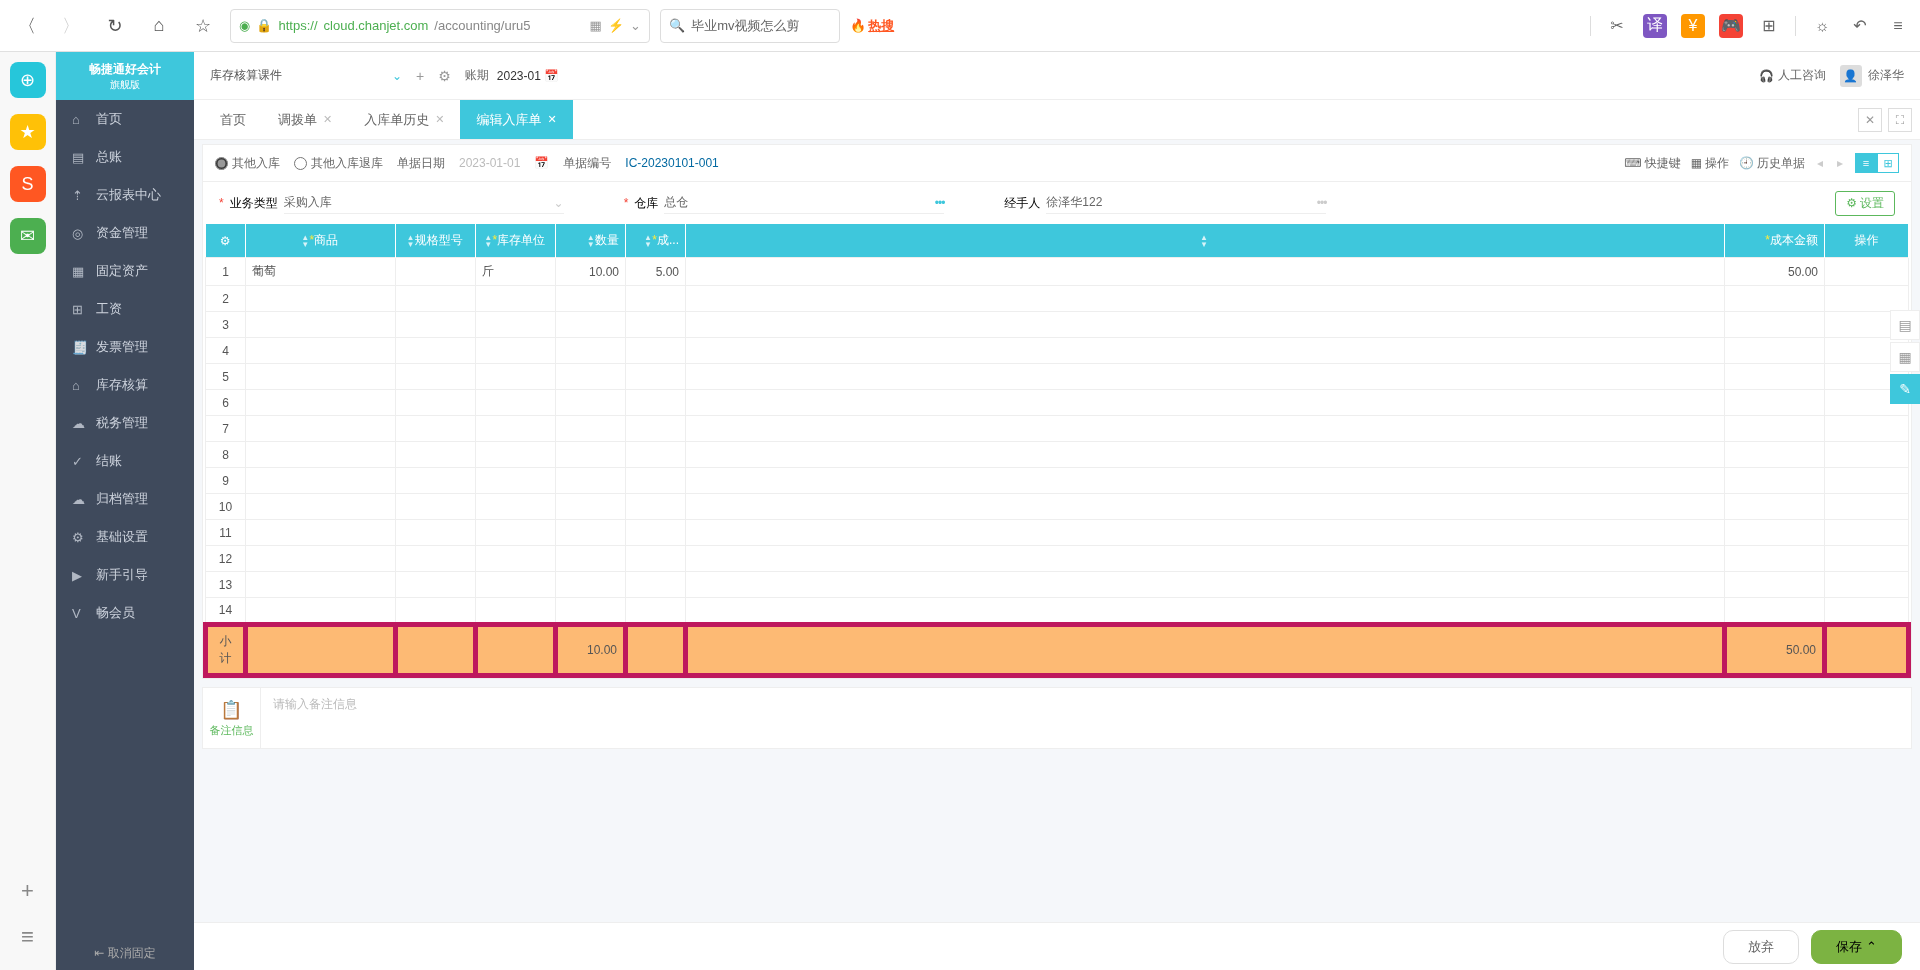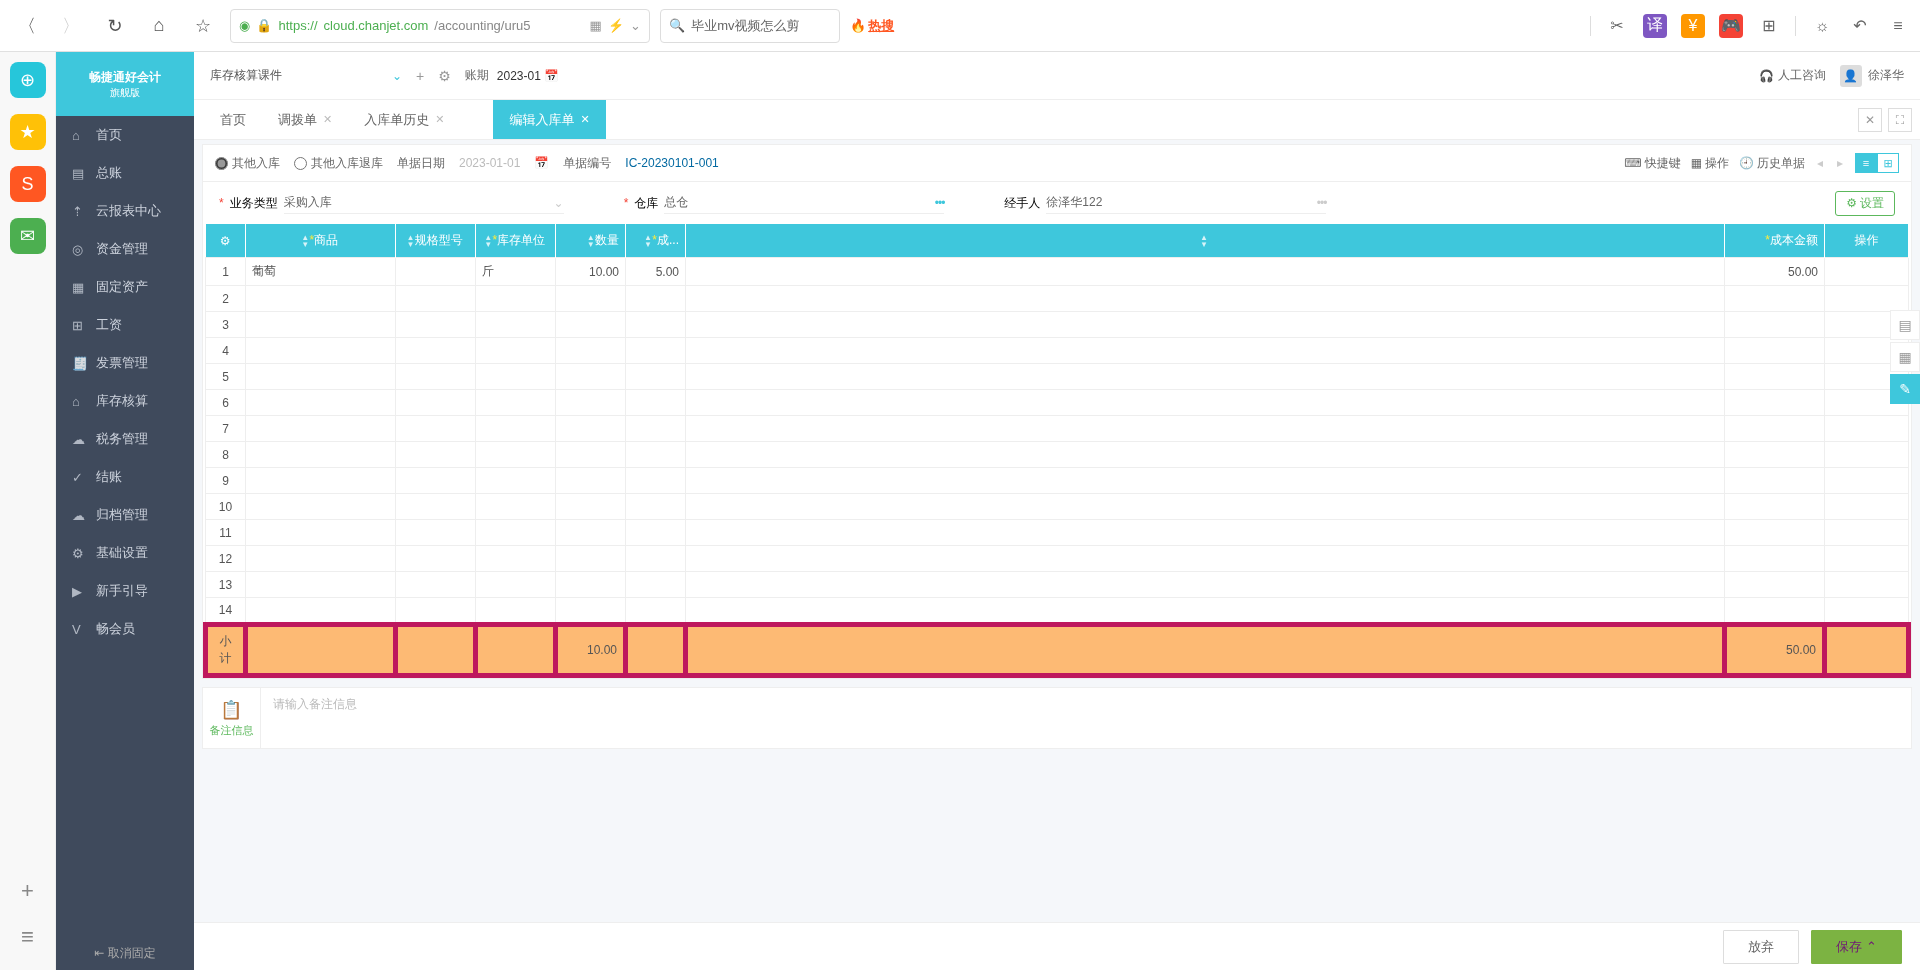--- a/index.html
+++ b/index.html
@@ -28,21 +28,21 @@
 .os-sidebar { position: fixed; left: 0; top: 52px; bottom: 0; width: 56px; background: #f8f8f8; border-right: 1px solid #eee; display: flex; flex-direction: column; align-items: center; padding-top: 10px; gap: 16px; }
 .os-icon { width: 36px; height: 36px; border-radius: 8px; display: flex; align-items: center; justify-content: center; font-size: 18px; color: #fff; }
 .os-icon.teal { background: #26c6da; }
 .os-icon.yellow { background: #ffc107; }
 .os-icon.weibo { background: #ff5722; }
 .os-icon.green { background: #4caf50; }
 .os-bottom { margin-top: auto; margin-bottom: 20px; display: flex; flex-direction: column; gap: 20px; color: #888; font-size: 22px; }
 
 
 .app-sidebar { position: fixed; left: 56px; top: 52px; bottom: 0; width: 138px; background: #3f4a5c; color: #cdd3dd; font-size: 13px; }
-.app-logo { height: 64px; background: #3ec7dc; color: #fff; display: flex; flex-direction: column; align-items: center; justify-content: center; font-size: 12px; font-weight: bold; }
+.app-logo { height: 48px; background: #3ec7dc; color: #fff; display: flex; flex-direction: column; align-items: center; justify-content: center; font-size: 12px; font-weight: bold; }
 .app-logo .sub { font-size: 10px; font-weight: normal; }
 .menu-item { height: 38px; display: flex; align-items: center; padding-left: 16px; gap: 10px; cursor: pointer; }
 .menu-item .mi-icon { width: 14px; font-size: 13px; opacity: 0.8; }
 .pin-toggle { position: absolute; bottom: 8px; left: 0; right: 0; text-align: center; font-size: 12px; color: #aaa; cursor: pointer; }
 
 
 .main { position: fixed; left: 194px; right: 0; top: 52px; bottom: 0; background: #f5f7fa; display: flex; flex-direction: column; }
 .top-header { height: 48px; background: #fff; display: flex; align-items: center; padding: 0 16px; border-bottom: 1px solid #eee; font-size: 12px; color: #666; }
 .top-header .file-sel { color: #555; display: flex; align-items: center; gap: 6px; }
 .top-header .chev { color: #3ec7dc; margin-left: 110px; }
@@ -50,21 +50,21 @@
 .top-header .period-label { margin-left: 14px; font-weight: 500; }
 .top-header .period-val { margin-left: 8px; color: #333; }
 .top-header .cal-icon { margin-left: 4px; color: #3ec7dc; }
 .top-header .right { margin-left: auto; display: flex; align-items: center; gap: 14px; }
 .top-header .consult { color: #666; display: flex; align-items: center; gap: 4px; }
 .top-header .avatar { width: 22px; height: 22px; background: #ddd; border-radius: 3px; display: inline-flex; align-items: center; justify-content: center; }
 
 .tabs-row { height: 40px; background: #fff; display: flex; align-items: stretch; padding-left: 10px; border-bottom: 1px solid #eee; font-size: 13px; position: relative; }
 .tab { padding: 0 16px; display: flex; align-items: center; gap: 6px; color: #666; cursor: pointer; }
 .tab .x { color: #bbb; font-size: 11px; }
-.tab.active { background: #3ec7dc; color: #fff; margin-left: 33px; }
+.tab.active { background: #3ec7dc; color: #fff; }
 .tab.active .x { color: #fff; }
 .tabs-row .tab-tools { position: absolute; right: 8px; top: 0; bottom: 0; display: flex; align-items: center; gap: 6px; color: #999; }
 .tab-tool-btn { width: 24px; height: 24px; border: 1px solid #ddd; display: flex; align-items: center; justify-content: center; font-size: 12px; cursor: pointer; }
 
 .doc-toolbar { height: 38px; background: #fff; margin: 4px 8px 0; border: 1px solid #eee; display: flex; align-items: center; padding: 0 12px; font-size: 12px; color: #666; gap: 14px; }
 .radio-opt { display: flex; align-items: center; gap: 4px; }
 .radio-opt input { accent-color: #999; }
 .doc-toolbar .date-val { color: #bbb; }
 .doc-toolbar .right-tools { margin-left: auto; display: flex; align-items: center; gap: 10px; }
 .rt-item { display: flex; align-items: center; gap: 3px; cursor: pointer; }
@@ -93,22 +93,22 @@
 .col-op { width: 84px; text-align: center; }
 .num-cell { text-align: right; }
 tfoot td { background: #fdba74; padding: 6px; border: 5px solid #be185d; color: #555; }
 
 .remark-area { margin: 8px; background: #fff; border: 1px solid #eee; display: flex; height: 62px; }
 .remark-label { width: 58px; display: flex; flex-direction: column; align-items: center; justify-content: center; font-size: 11px; color: #5cb85c; border-right: 1px solid #eee; gap: 2px; }
 .remark-label .note-icon { color: #5cb85c; font-size: 18px; }
 .remark-input { flex: 1; padding: 8px 12px; color: #bbb; font-size: 12px; }
 
 .footer-bar { height: 48px; background: #fff; border-top: 1px solid #eee; display: flex; align-items: center; justify-content: flex-end; padding: 0 18px; gap: 12px; margin-top: auto; }
-.btn { padding: 7px 24px; border-radius: 1px; font-size: 13px; cursor: pointer; border: 1px solid #ddd; background: #fff; color: #666; }
-.btn.primary { background: #7cb342; border-color: #7cb342; color: #701a75; display: flex; align-items: center; gap: 4px; }
+.btn { padding: 7px 24px; border-radius: 10px; font-size: 13px; cursor: pointer; border: 1px solid #ddd; background: #fff; color: #666; }
+.btn.primary { background: #7cb342; border-color: #7cb342; color: #000000; display: flex; align-items: center; gap: 4px; }
 
 
 .right-rail { position: fixed; right: 0; top: 310px; width: 30px; display: flex; flex-direction: column; gap: 2px; }
 .rr-item { width: 30px; height: 30px; background: #fff; border: 1px solid #eee; display: flex; align-items: center; justify-content: center; color: #999; font-size: 14px; }
 .rr-item.active { background: #3ec7dc; color: #fff; border-color: #3ec7dc; }
 </style>
 </head>
 <body>
 
 <div class="browser-bar">

